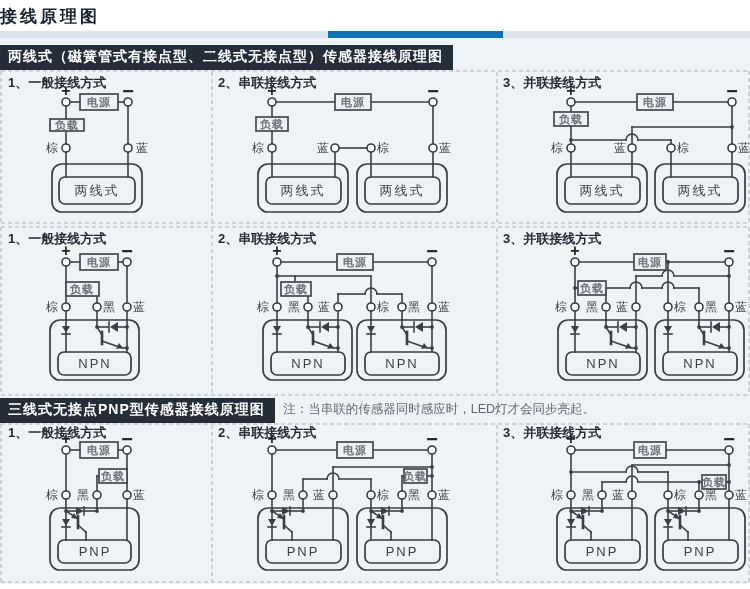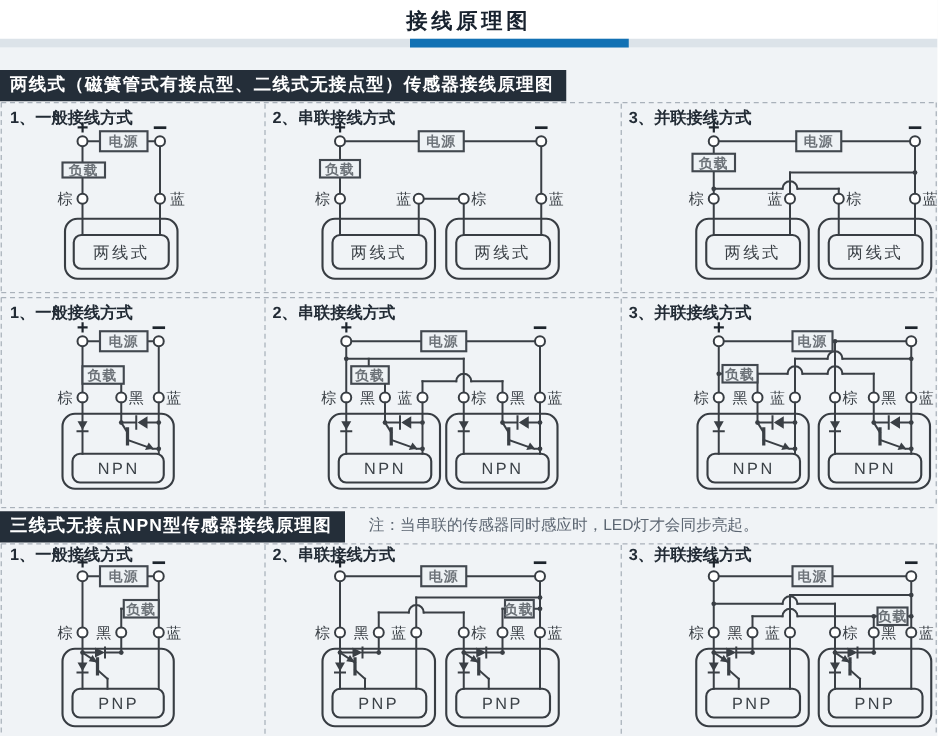--- a/index.html
+++ b/index.html
@@ -1,25 +1,25 @@
 <!DOCTYPE html>
 <html><head>
 <meta charset="utf-8">
 <style>
   html,body{margin:0;padding:0;background:#ffffff;}
   body{width:750px;height:589px;overflow:hidden;font-family:"Liberation Sans",sans-serif;}
   .top{background:#ffffff;padding-top:7px;}
-  .title{text-align:center;font-size:17px;font-weight:bold;color:#18222e;letter-spacing:3px;line-height:20px;}
+  .title{font-size:17px;font-weight:bold;color:#18222e;letter-spacing:3px;line-height:20px;}
   .band{position:relative;height:7px;background:#dce3e9;margin-top:4px;}
   .band .blue{position:absolute;left:328px;top:0;width:175px;height:7px;background:#1271b4;}
   .content{background:#f0f3f6;}
   .hdrbar{display:inline-block;background:#242e39;color:#ffffff;font-size:14px;font-weight:bold;
           padding:3px 10px 4px 8px;letter-spacing:1px;}
   .hdrrow{white-space:nowrap;}
-  .note{color:#5c6672;font-size:12.5px;margin-left:15px;vertical-align:middle;}
+  .note{color:#5c6672;font-size:12.5px;margin-left:4px;vertical-align:middle;}
   svg{display:block;}
   .w{stroke:#3a3f45;stroke-width:1.6;fill:none;stroke-linecap:square;}
   .w2{stroke:#3a3f45;stroke-width:2.6;fill:none;stroke-linecap:square;}
   .f{fill:#3a3f45;stroke:none;}
   .cb{fill:#eef2f5;stroke:#42484f;stroke-width:1.7;}
   .sb{fill:none;stroke:#383d43;stroke-width:1.7;}
   .term{fill:#ffffff;stroke:#383d43;stroke-width:1.6;}
   .dot{fill:#3a3f45;stroke:none;}
   .t{font-size:12px;fill:#3b4147;}
   .g{font-size:11px;font-weight:600;fill:#6d7379;letter-spacing:1px;}
@@ -75,21 +75,21 @@
 
 <div class="top">
   <div class="title">接线原理图</div>
   <div class="band">
     <div class="blue"></div>
   </div>
 </div>
 
 <div class="content">
 
-  <div style="padding-top:18px">
+  <div style="padding-top:7px">
     <span class="hdrbar">两线式（磁簧管式有接点型、二线式无接点型）传感器接线原理图</span>
     <svg width="750" height="154" viewBox="0 0 750 154">
       <g>
         <path class="d" d="M1 1 H749"></path>
           <path class="d" d="M1 153 H749"></path>
         <path class="d" d="M1 1 V153"></path>
           <path class="d" d="M749 1 V153"></path>
         <path class="d" d="M212 2 V152"></path>
           <path class="d" d="M497 2 V152"></path>
       </g>
@@ -390,21 +390,21 @@
           <rect class="sb" x="655" y="94" width="89" height="60" rx="10"></rect>
           <rect class="sb" x="663" y="126" width="74" height="23" rx="6"></rect>
           <text class="s" x="700" y="142" text-anchor="middle">NPN</text>
         </g>
       </g>
     </svg>
   </div>
 
   <div style="padding-top:2px">
     <div class="hdrrow">
-      <span class="hdrbar">三线式无接点NPN型传感器接线原理图</span>
+      <span class="hdrbar">三线式无接点PNP型传感器接线原理图</span>
       <span class="note">注：当串联的传感器同时感应时，LED灯才会同步亮起。</span>
     </div>
     <svg width="750" height="161" viewBox="0 0 750 161">
       <g>
         <path class="d" d="M1 1 H749"></path>
           <path class="d" d="M1 159 H749"></path>
         <path class="d" d="M1 1 V159"></path>
           <path class="d" d="M749 1 V159"></path>
         <path class="d" d="M212 2 V158"></path>
           <path class="d" d="M497 2 V158"></path>

